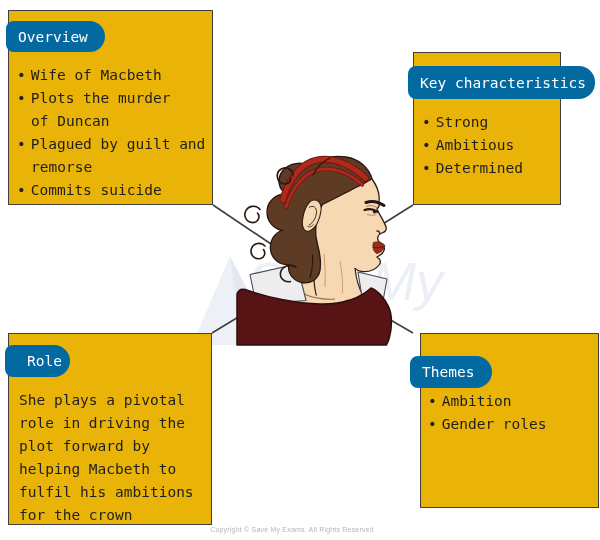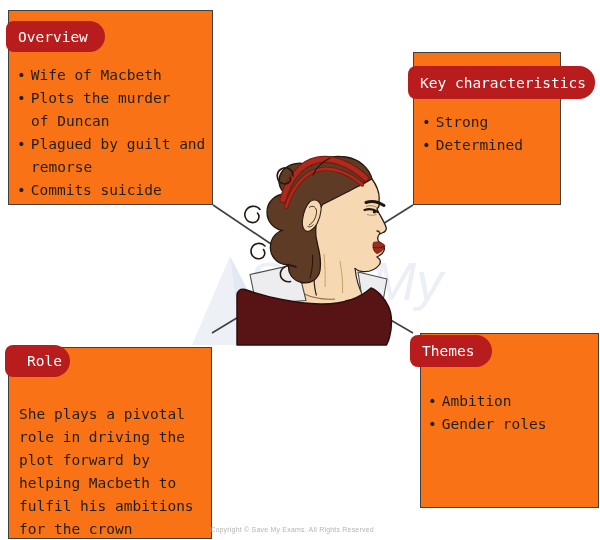--- a/index.html
+++ b/index.html
@@ -2,43 +2,43 @@
 <html><head>
 <meta charset="utf-8">
 <style>
   html,body { margin:0; padding:0; background:#ffffff; }
   .canvas {
     position:relative; width:600px; height:540px; background:#ffffff; overflow:hidden;
     font-family:"DejaVu Sans Mono", monospace; color:#1f1f1f;
   }
   .art { position:absolute; left:0; top:0; z-index:1; }
   .callout {
-    position:absolute; background:#f97316; border:1.6px solid #3f3f3f;
+    position:absolute; background:#eab308; border:1.6px solid #3f3f3f;
     box-sizing:border-box; z-index:2;
   }
   .pill {
-    position:absolute; background:#b91c1c; color:#ffffff;
+    position:absolute; background:#0369a1; color:#ffffff;
     font-size:14.5px; display:flex; align-items:center;
     padding:0 12px; border-radius:8px 16px 16px 8px;
     box-sizing:border-box; z-index:3; white-space:nowrap;
   }
   .callout ul { list-style:none; margin:0; padding:0; font-size:14.5px; line-height:23px; }
   .callout li { padding-left:14px; text-indent:-14px; white-space:pre-line; }
   .callout li::before { content:attr(data-bullet); margin-right:5px; }
   .paragraph { font-size:14.5px; line-height:23px; white-space:pre-line; }
 
   #overview-box { left:8px;   top:10px;  width:205px; height:195px; padding:53px 2px 0 8px; }
   #keychar-box  { left:413px; top:52px;  width:148px; height:153px; padding:58px 2px 0 8px; }
-  #role-box     { left:8px;   top:347px; width:204px; height:192px; padding:55px 2px 0 10px; }
+  #role-box     { left:8px;   top:333px; width:204px; height:192px; padding:55px 2px 0 10px; }
   #themes-box   { left:420px; top:333px; width:179px; height:175px; padding:56px 2px 0 7px; }
 
   #overview-pill { left:6px;   top:21px;  width:99px;  height:31px; }
   #keychar-pill  { left:408px; top:66px;  width:187px; height:33px; }
   #role-pill     { left:5px;   top:345px; width:65px;  height:32px;padding-left:22px; }
-  #themes-pill   { left:410px; top:335px; width:82px;  height:32px; }
+  #themes-pill   { left:410px; top:356px; width:82px;  height:32px; }
 
   .copyright {
     position:absolute; left:0; top:526px; width:584px; text-align:center;
     font-family:"Liberation Sans", sans-serif; font-size:7px; color:#b5b5b5;
     letter-spacing:.2px; z-index:2;
   }
 </style>
 </head>
 <body>
 
@@ -154,20 +154,21 @@
         <li data-bullet="•">Commits suicide</li>
       </ul>
   </div>
   <div class="pill" id="overview-pill">
     <span>Overview</span>
   </div>
 
   <div class="callout" id="keychar-box">
     <ul>
         <li data-bullet="•">Strong</li>
+        <li data-bullet="•">Ambitious</li>
         <li data-bullet="•">Determined</li>
       </ul>
   </div>
   <div class="pill" id="keychar-pill">
     <span>Key characteristics</span>
   </div>
 
   <div class="callout" id="role-box">
     <div class="paragraph">She plays a pivotal
 role in driving the

